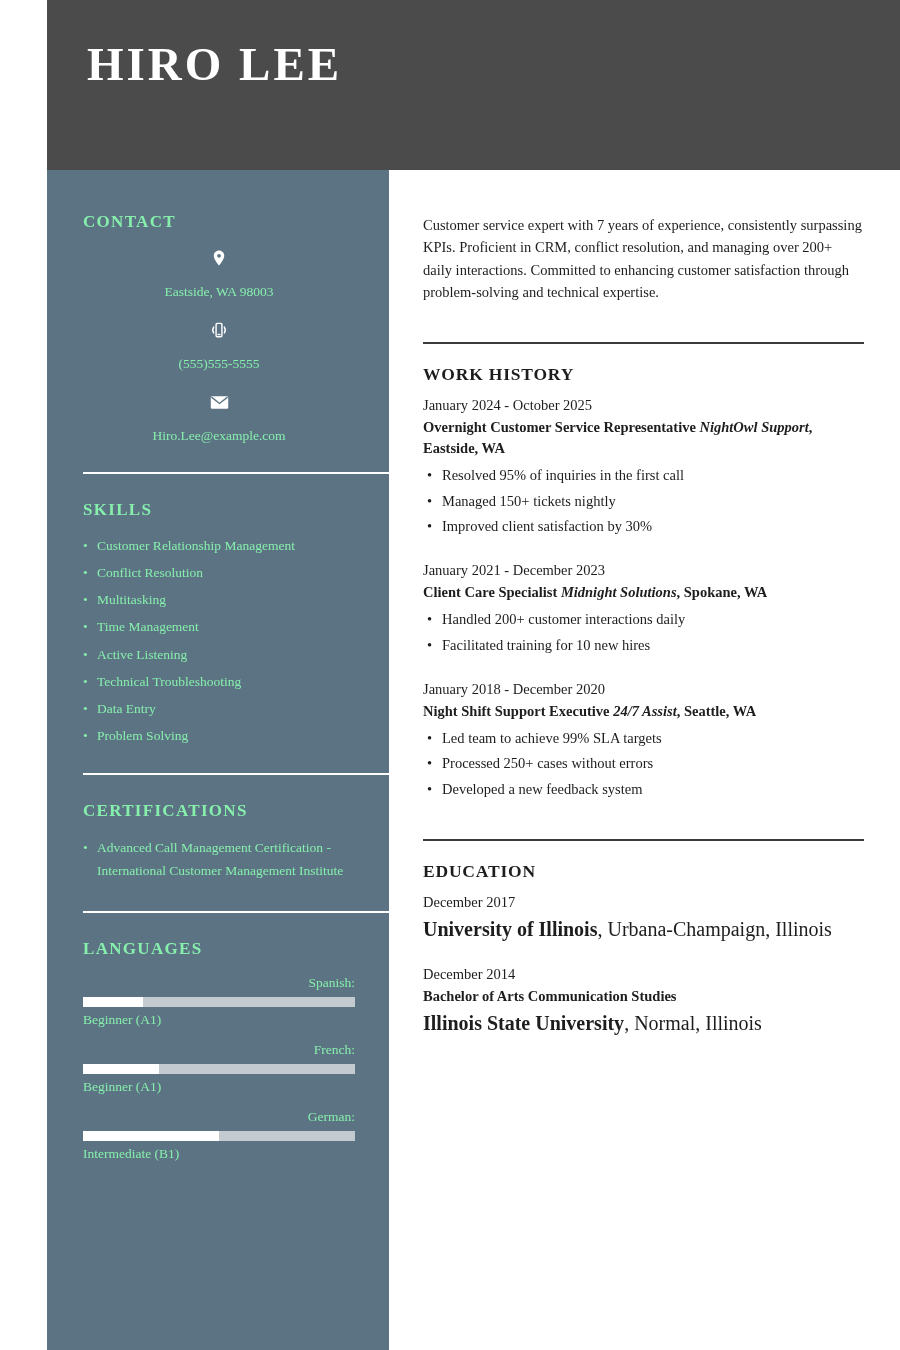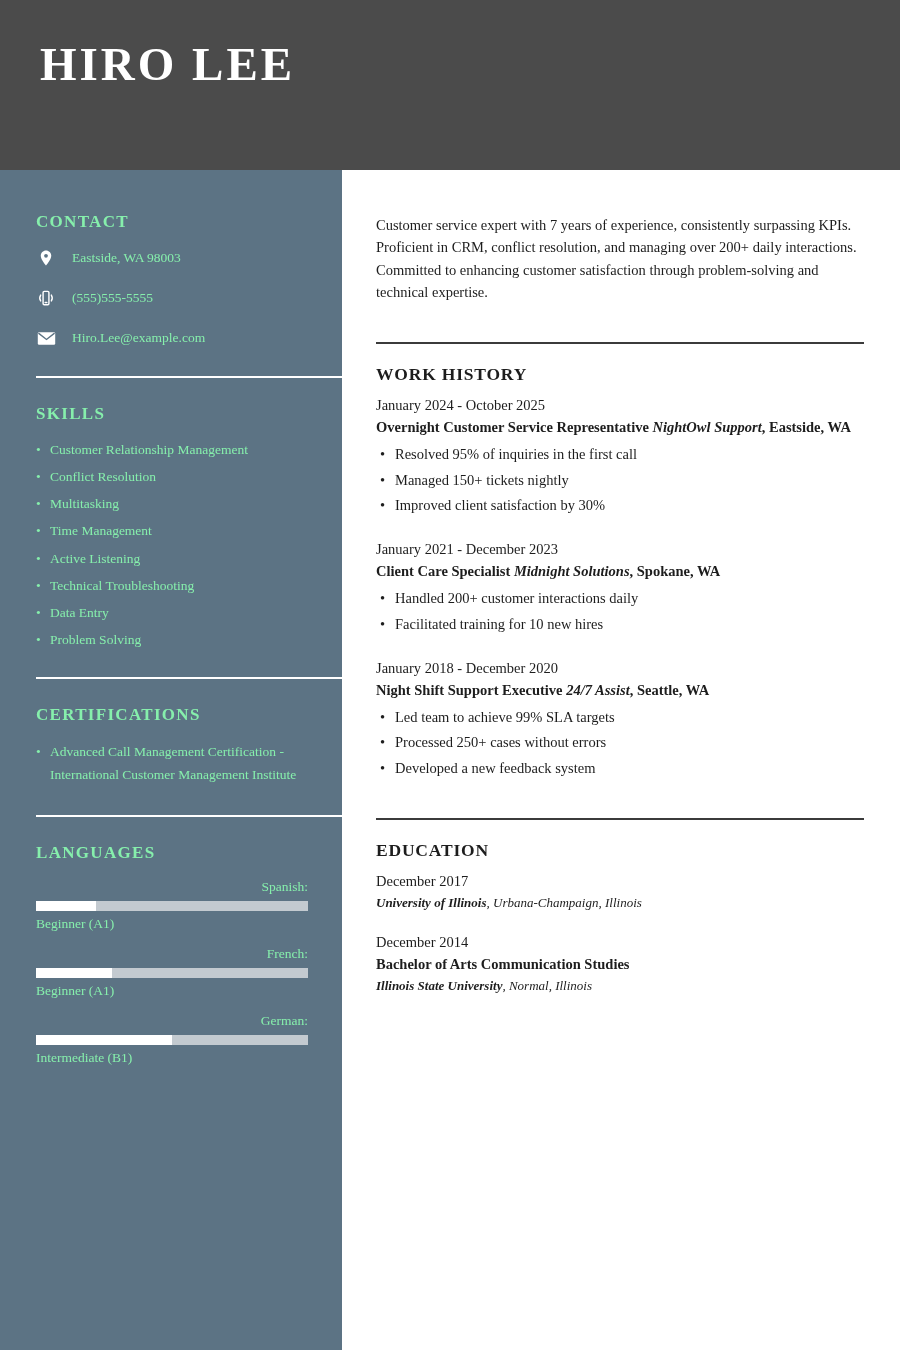--- a/index.html
+++ b/index.html
@@ -6,34 +6,34 @@
     --header_bg:#4b4b4b;
     --sidebar_bg:#5c7384;
     --text:#1d1d1d;
     --rule:#3b3b3b;
     --track:#c3cad0;
     --fill:#ffffff;
   }
   *{margin:0;padding:0;box-sizing:border-box;}
   html,body{background:#fff;}
   body{width:900px;height:1350px;font-family:"Liberation Serif", serif;color:var(--text);}
-  .page{position:relative;width:900px;height:1350px;background:#fff;overflow:hidden;}
+  .page{position:relative;width:900px;height:1350px;background:#fff;overflow:hidden;padding-left:47px;}
 
   
   .header{height:170px;background:var(--header_bg);padding:40px 0 0 40px;}
   .name{color:#fff;font-size:47px;font-weight:700;letter-spacing:3px;line-height:1.05;}
 
   
   .body-row{display:flex;height:1180px;}
   .sidebar{width:342px;background:var(--sidebar_bg);color:#86efac;padding:42px 34px 20px 36px;flex-shrink:0;}
   .main{flex:1;padding:44px 36px 0 34px;}
 
   
   .sb-title{font-size:17px;font-weight:700;letter-spacing:1.3px;margin-bottom:16px;}
-  .contact-item{display:flex;align-items:center;gap:16px;margin-bottom:20px;font-size:13.5px;}
+  .contact-item{display:flex;align-items:center;gap:16px;margin-bottom:20px;font-size:13.5px;flex-direction:column;}
   .contact-item .icn{width:20px;height:20px;flex-shrink:0;display:flex;align-items:center;justify-content:center;}
   .sb-divider{height:2px;background:#fff;margin:28px -34px 26px 0;}
   .sb-list{list-style:none;}
   .sb-list li{font-size:13.5px;line-height:1.42;margin-bottom:8px;padding-left:14px;position:relative;}
   .sb-list li::before{content:"\2022";position:absolute;left:0;top:0;}
   .cert-list li{margin-bottom:10px;line-height:1.7;}
 
   .lang-name{font-size:13.5px;margin:14px 0 6px;text-align:right;}
   .lang-name:first-of-type{margin-top:4px;}
   .bar-track{width:100%;height:10px;background:var(--track);position:relative;}
@@ -47,21 +47,21 @@
   .job{margin-bottom:24px;}
   .job-dates,.edu-date{font-size:14.5px;margin-bottom:3px;}
   .job-titleline{font-size:14.5px;font-weight:700;line-height:1.45;}
   .jc{font-style:italic;}
   .jl{font-weight:700;}
   .job-bullets{list-style:none;margin:6px 0 0 4px;}
   .job-bullets li{font-size:14.5px;line-height:1.5;margin-bottom:4px;padding-left:15px;position:relative;}
   .job-bullets li::before{content:"\2022";position:absolute;left:0;}
   .edu-entry{margin-bottom:22px;}
   .edu-degree{font-size:14.5px;font-weight:700;line-height:1.5;}
-  .edu-school-line{font-size:13px;line-height:1.5;font-style:italic;}
+  .edu-school-line{font-size:20px;line-height:1.5;}
   .edu-school{font-weight:700;}
 </style>
 </head>
 <body>
 
 <div class="page">
 
   <div class="header">
     <div class="name">HIRO LEE</div>
   </div>

